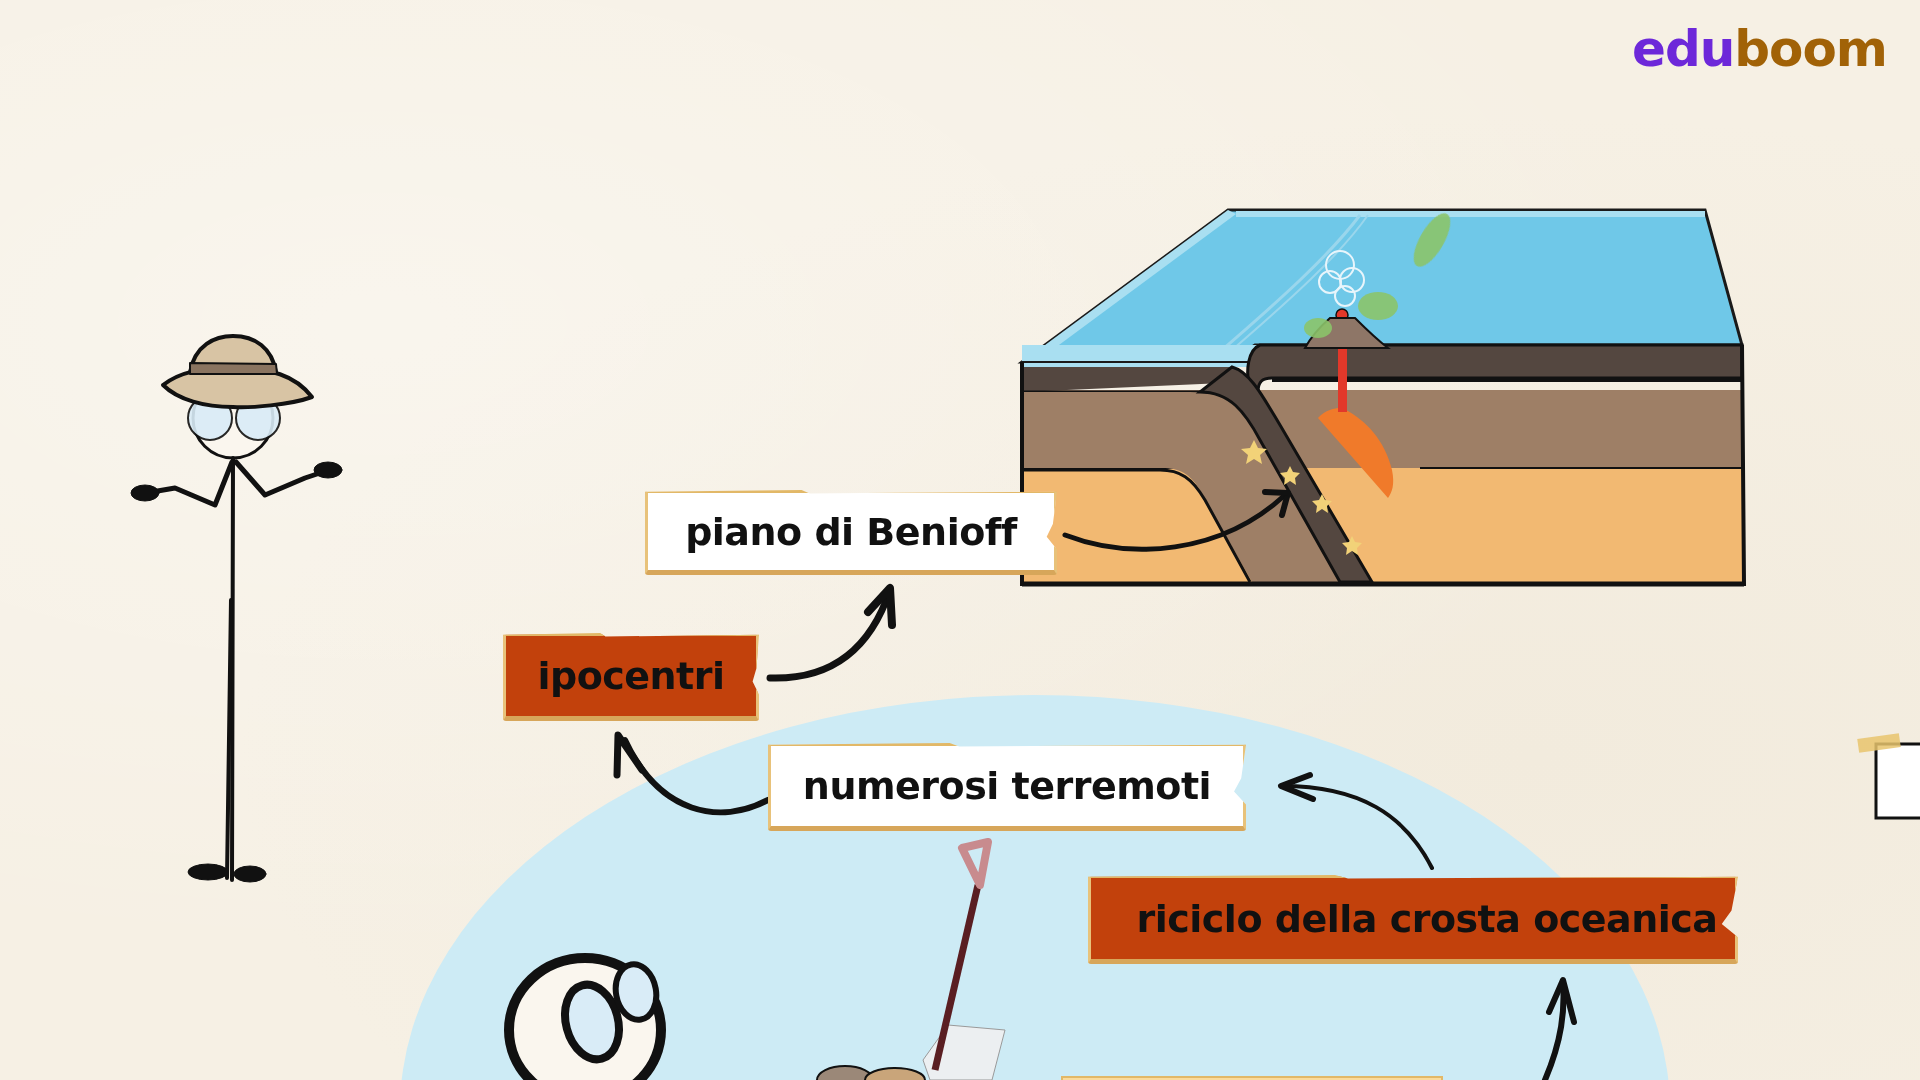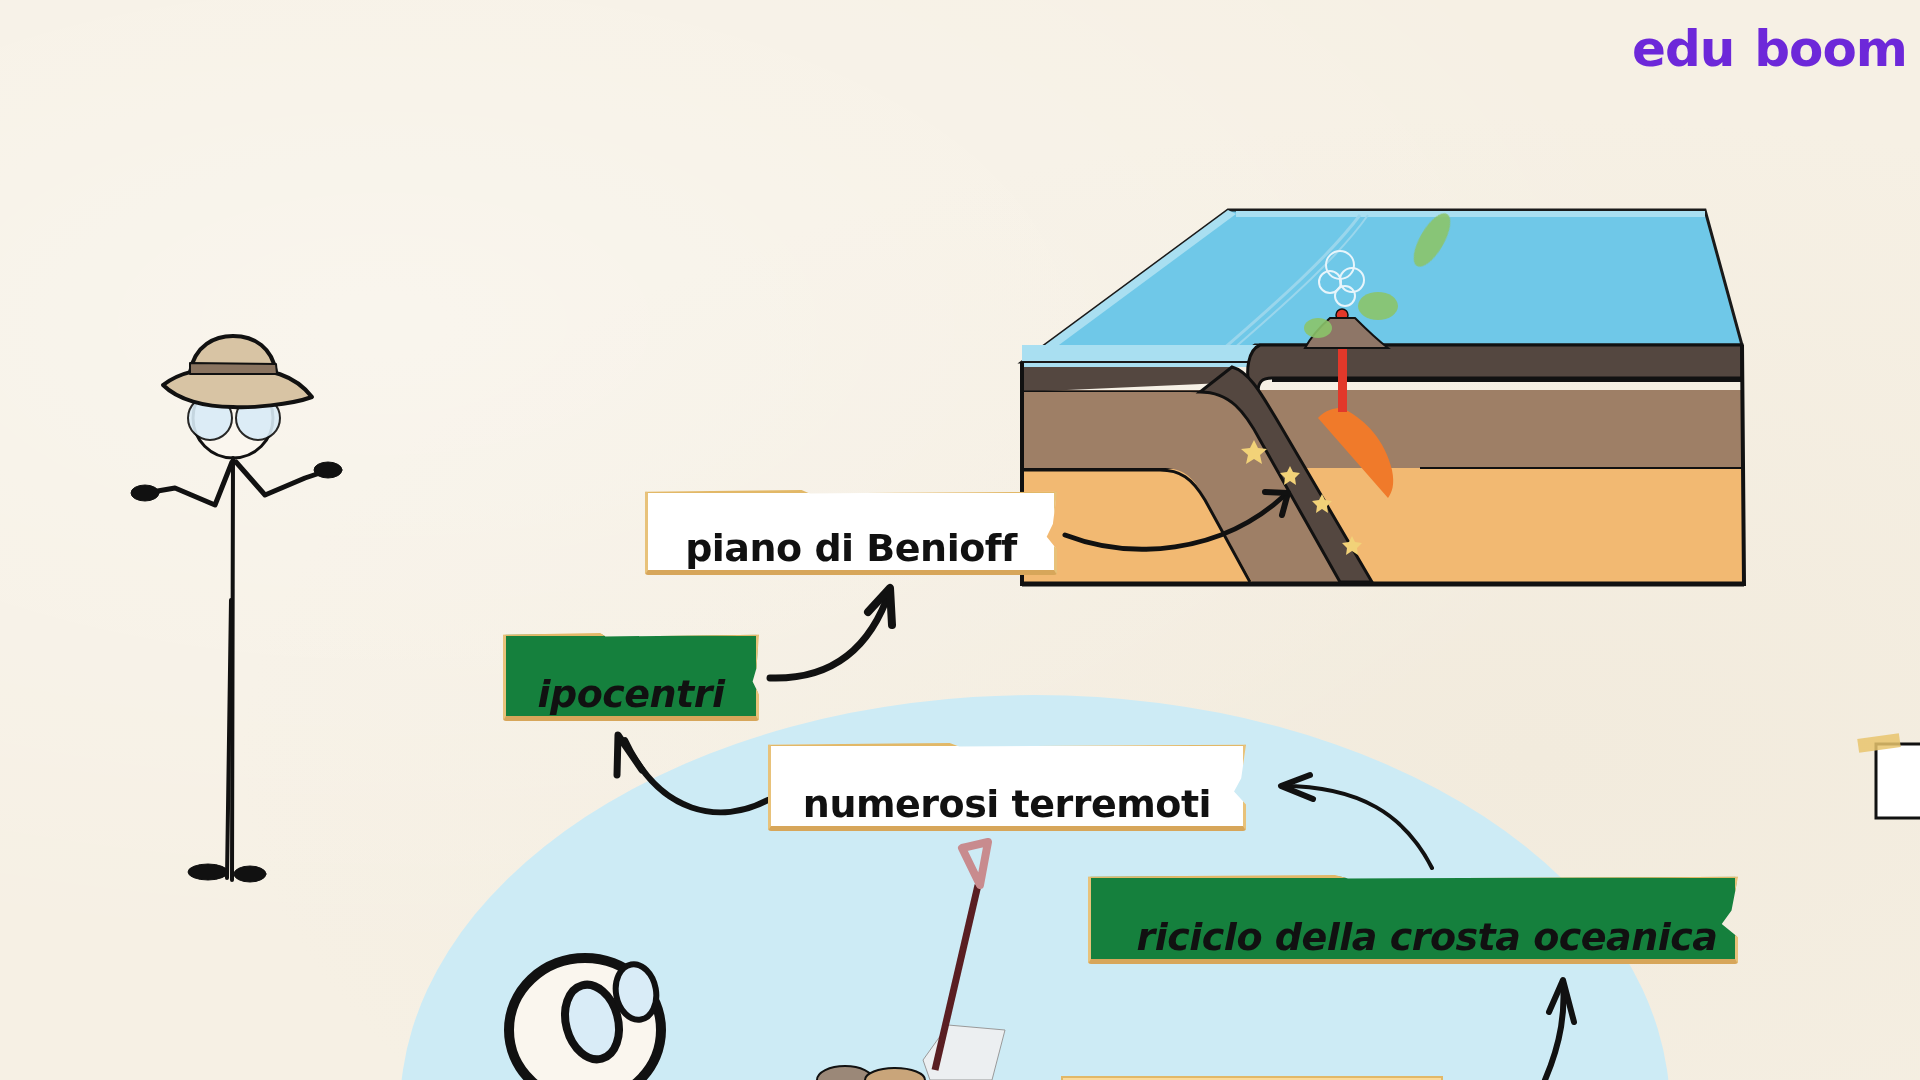--- a/index.html
+++ b/index.html
@@ -14,35 +14,35 @@
       radial-gradient(ellipse at 20% 30%, rgba(255,255,255,0.35), rgba(255,255,255,0) 60%),
       radial-gradient(ellipse at 80% 70%, rgba(230,220,200,0.25), rgba(255,255,255,0) 60%);
   }
   svg.stage { position:absolute; left:0; top:0; width:1920px; height:1080px; }
   .logo {
     position:absolute; left:1632px; top:24px;
     font-family:"DejaVu Sans", sans-serif; font-weight:bold; font-size:50px;
     letter-spacing:-1px; line-height:1;
   }
   .logo .edu { color:#6d28d9; }
-  .logo .boom { color:#6d28d9;margin-left:20px; }
+  .logo .boom { color:#a16207; }
   .label {
     position:absolute; box-sizing:border-box;
-    display:flex; align-items:flex-end; justify-content:center;
+    display:flex; align-items:center; justify-content:center;
     font-family:"DejaVu Sans", sans-serif; font-weight:bold; color:#111;
     font-size:38px; letter-spacing:-0.5px;
     border-top:3px solid #e2b867;
     border-bottom:5px solid #d7a65a;
     border-left:3px solid #e8c27a;
     border-right:3px solid #e8c27a;
     border-radius:3px;
     clip-path: polygon(0 2%, 38% 0, 40% 4%, 100% 2%, 99% 40%, 97.5% 55%, 100% 70%, 100% 100%, 0 100%);
   }
   .label.white { background:#ffffff; }
-  .label.tan { background:#15803d;font-style:italic; }
+  .label.tan { background:#c2410c; }
 </style>
 </head>
 <body>
 
 <div class="bg-tex"></div>
 
 <svg class="stage" viewBox="0 0 1920 1080">
 
   <ellipse cx="1035" cy="1110" rx="635" ry="415" fill="#cdebf5"></ellipse>
 

